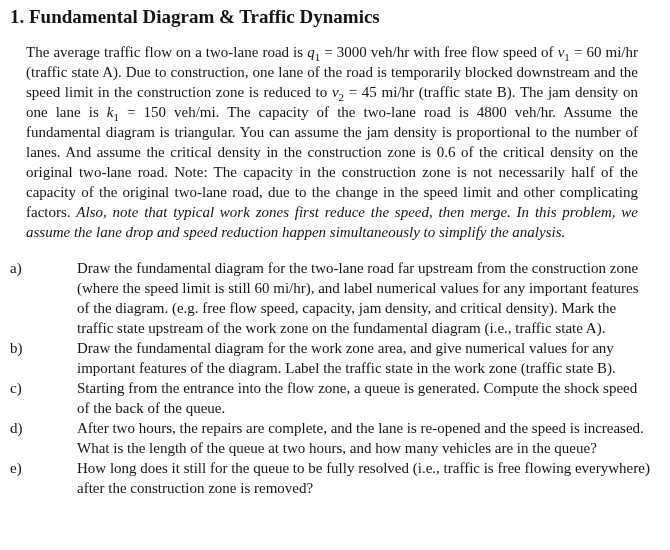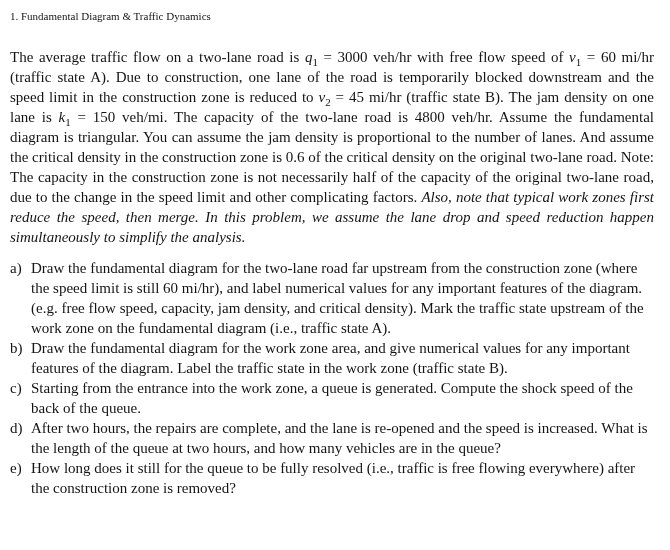--- a/index.html
+++ b/index.html
@@ -14,27 +14,27 @@
     font-family: "Liberation Serif", serif;
     color: #141414;
   }
   .page {
     padding: 7px 16px 0 10px;
     box-sizing: border-box;
     width: 670px;
     height: 550px;
   }
   .title {
-    font-size: 11px;
-    font-weight: normal;
-    margin: 0 0 21px 0;
+    font-size: 19px;
+    font-weight: bold;
+    margin: 0 0 9px 0;
     line-height: 19px;
   }
   .intro {
-    margin: 0;
+    margin: 16px;
     font-size: 15px;
     line-height: 20px;
     text-align: justify;
   }
   .mvar {
     font-style: italic;
   }
   sub.msub {
     font-size: 11px;
     line-height: 0;
@@ -51,20 +51,21 @@
     font-size: 15px;
     line-height: 20px;
     align-items: flex-start;
   }
   .plabel {
     flex: 0 0 21px;
   }
   .ptext {
     flex: 1;
     padding-right: 4px;
+    margin-left: 46px;
   }
 </style>
 </head>
 <body>
 
 <div class="page">
 
   <h1 class="title">1. Fundamental Diagram &amp; Traffic Dynamics</h1>
 
   <p class="intro"><span>The average traffic flow on a two-lane road is </span><span class="mvar">q</span><sub class="msub">1</sub><span> = 3000 veh/hr with free flow speed of </span><span class="mvar">v</span><sub class="msub">1</sub><span> = 60 mi/hr (traffic state A). Due to construction, one lane of the road is temporarily blocked downstream and the speed limit in the construction zone is reduced to </span><span class="mvar">v</span><sub class="msub">2</sub><span> = 45 mi/hr (traffic state B). The jam density on one lane is </span><span class="mvar">k</span><sub class="msub">1</sub><span> = 150 veh/mi. The capacity of the two-lane road is 4800 veh/hr. Assume the fundamental diagram is triangular. You can assume the jam density is proportional to the number of lanes. And assume the critical density in the construction zone is 0.6 of the critical density on the original two-lane road. Note: The capacity in the construction zone is not necessarily half of the capacity of the original two-lane road, due to the change in the speed limit and other complicating factors. </span><span class="it">Also, note that typical work zones first reduce the speed, then merge. In this problem, we assume the lane drop and speed reduction happen simultaneously to simplify the analysis.</span></p>
@@ -76,21 +77,21 @@
       <div class="ptext">Draw the fundamental diagram for the two-lane road far upstream from the construction zone (where the speed limit is still 60 mi/hr), and label numerical values for any important features of the diagram. (e.g. free flow speed, capacity, jam density, and critical density). Mark the traffic state upstream of the work zone on the fundamental diagram (i.e., traffic state A).</div>
     </div>
 
     <div class="problem">
       <span class="plabel">b)</span>
       <div class="ptext">Draw the fundamental diagram for the work zone area, and give numerical values for any important features of the diagram. Label the traffic state in the work zone (traffic state B).</div>
     </div>
 
     <div class="problem">
       <span class="plabel">c)</span>
-      <div class="ptext">Starting from the entrance into the work zone, a queue is generated. Compute the shock speed of the back of the queue.</div>
+      <div class="ptext">Starting from the entrance into the flow zone, a queue is generated. Compute the shock speed of the back of the queue.</div>
     </div>
 
     <div class="problem">
       <span class="plabel">d)</span>
       <div class="ptext">After two hours, the repairs are complete, and the lane is re-opened and the speed is increased. What is the length of the queue at two hours, and how many vehicles are in the queue?</div>
     </div>
 
     <div class="problem">
       <span class="plabel">e)</span>
       <div class="ptext">How long does it still for the queue to be fully resolved (i.e., traffic is free flowing everywhere) after the construction zone is removed?</div>

